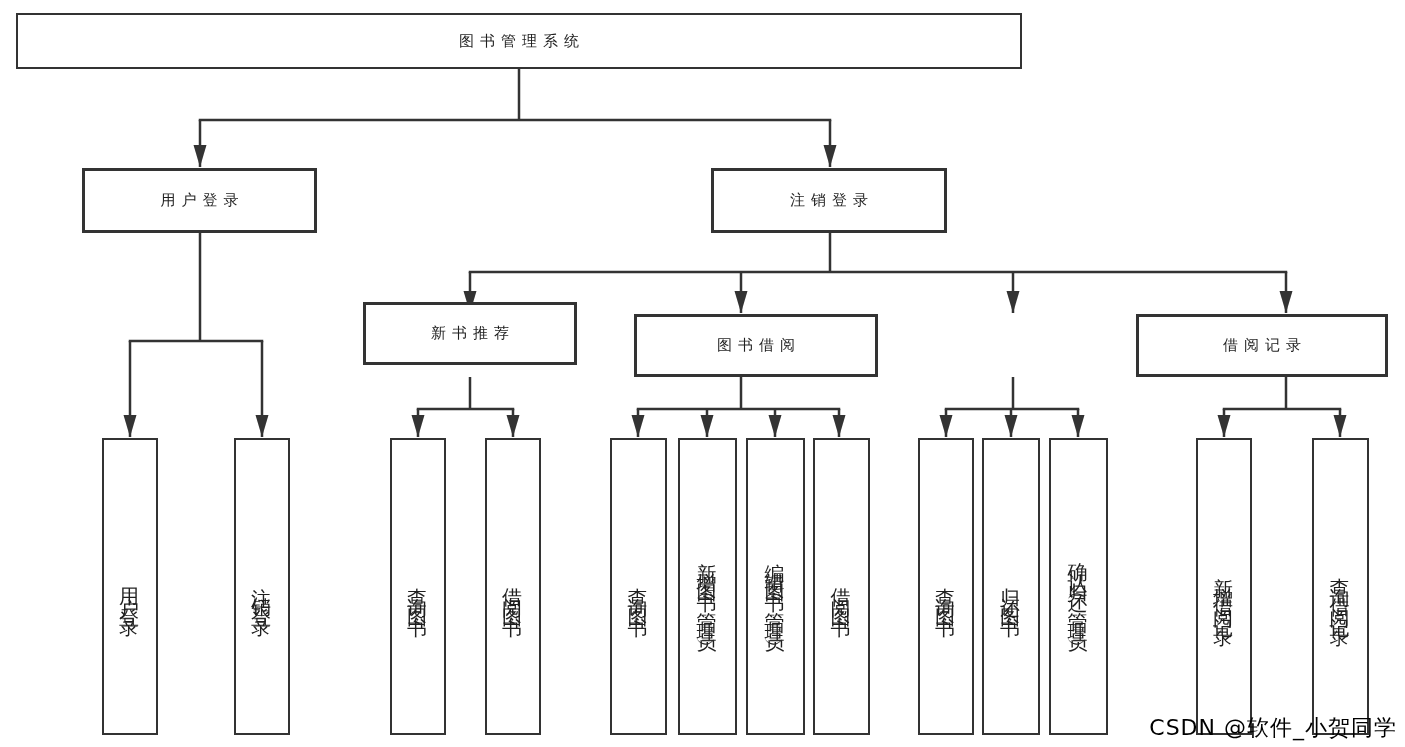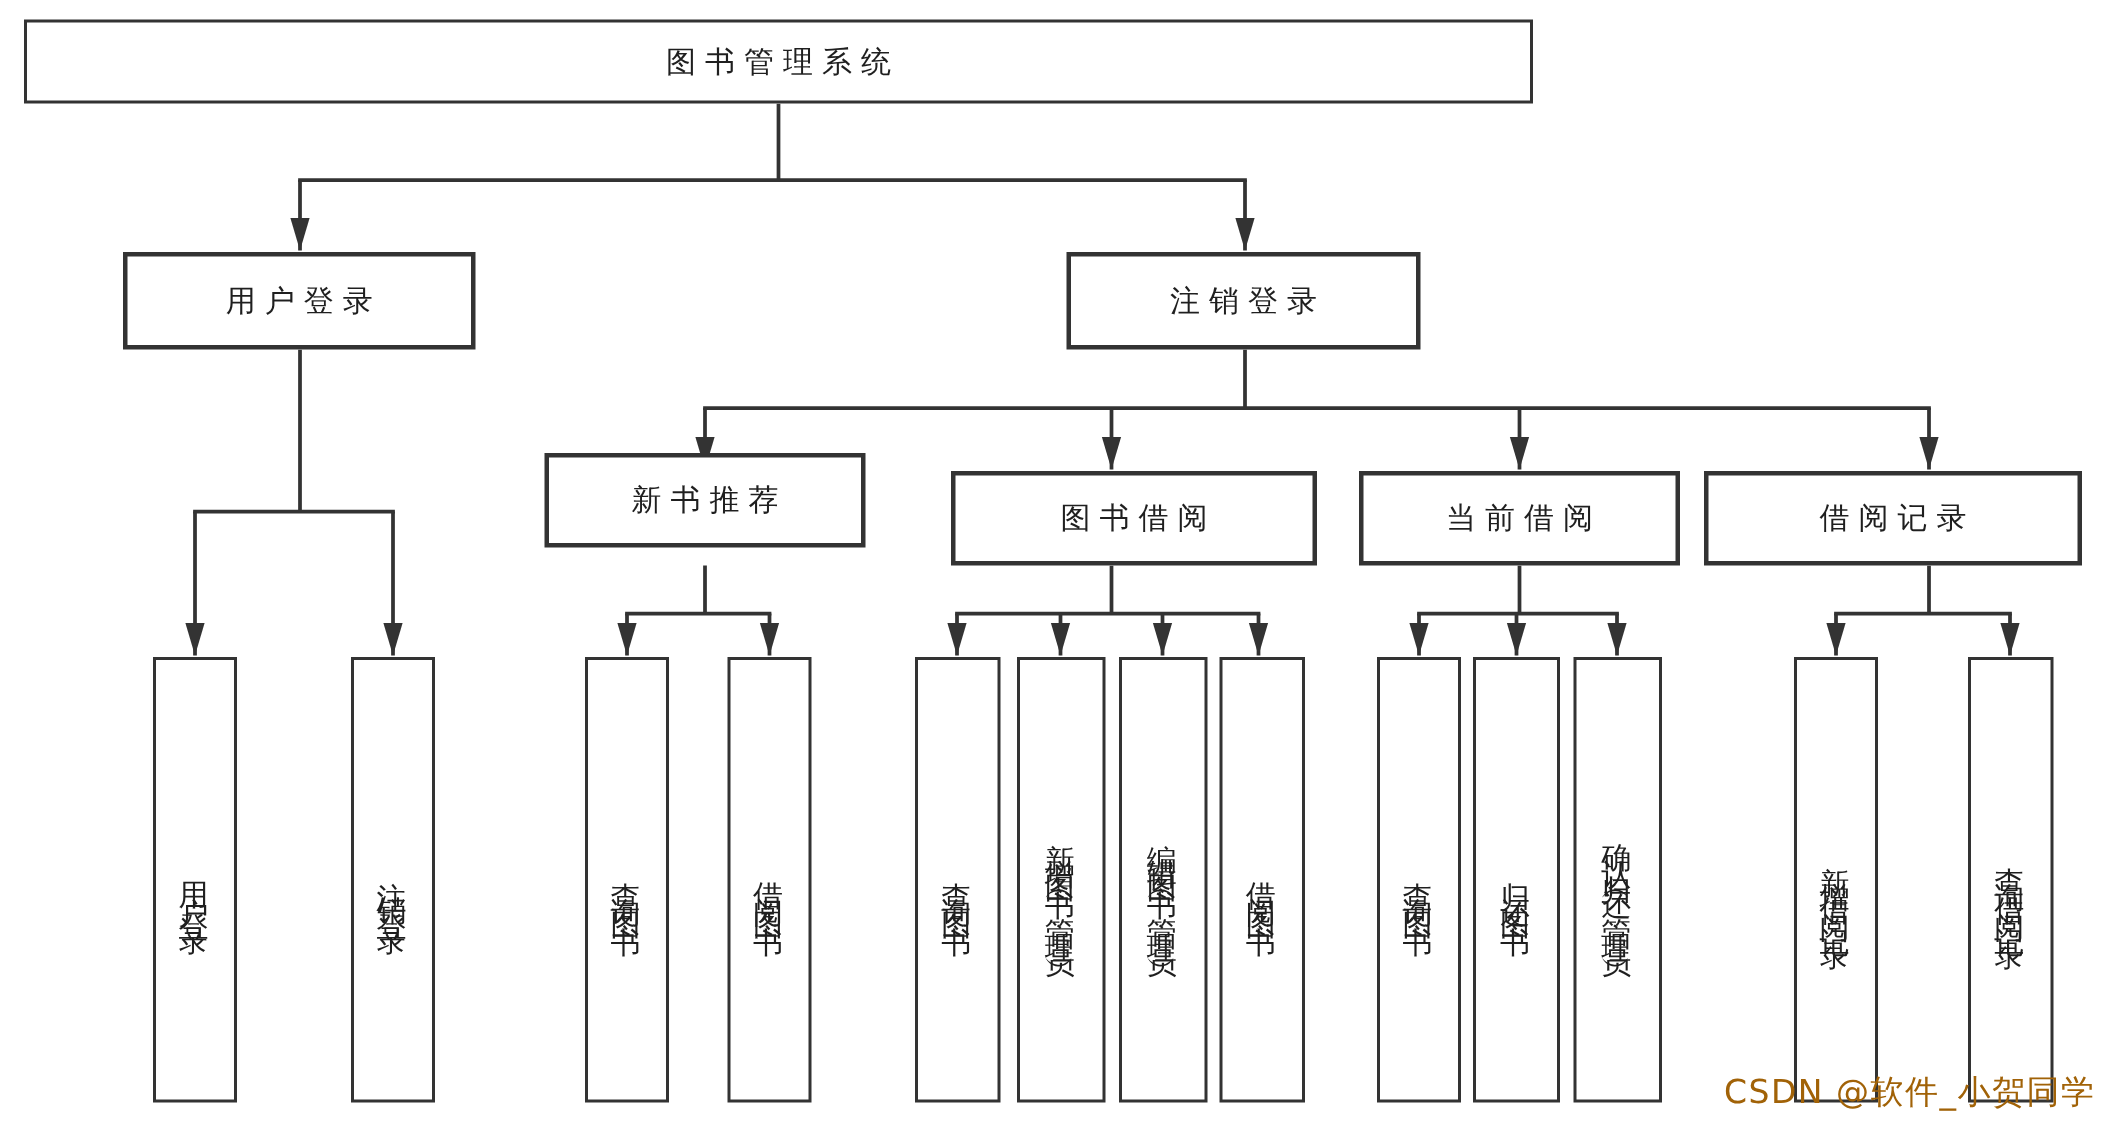--- a/index.html
+++ b/index.html
@@ -33,21 +33,21 @@
     display: flex;
     align-items: center;
     justify-content: center;
   }
 
   .box.root { border-width: 2px; }
   .box.leaf { border-width: 2px; }
 
   .hlabel {
     color: #1f1f1f;
-    font-size: 20px;
+    font-size: 15px;
     letter-spacing: 6px;
     margin-right: -6px; 
     white-space: nowrap;
   }
 
   .box.leaf {
     writing-mode: vertical-lr;
     text-orientation: mixed;
   }
   .vlabel {
@@ -56,21 +56,21 @@
     letter-spacing: 10px;
     margin-bottom: -10px; 
     white-space: nowrap;
   }
 
   .watermark {
     position: absolute;
     right: 8px;
     bottom: 4px;
     font-size: 22px;
-    color: #a16207;
+    color: #000000;
     letter-spacing: 1px;
     white-space: nowrap;
     z-index: 5;
     margin-top: 24px;
   }
 </style>
 </head>
 <body>
 
 <div class="canvas">
@@ -147,23 +147,20 @@
   <div class="box" style="left:711px;top:168px;width:236px;height:65px">
     <span class="hlabel">注销登录</span>
   </div>
 
   <div class="box" style="left:363px;top:302px;width:214px;height:63px">
     <span class="hlabel">新书推荐</span>
   </div>
   <div class="box" style="left:634px;top:314px;width:244px;height:63px">
     <span class="hlabel">图书借阅</span>
   </div>
-  <div class="box" style="left:906px;top:314px;width:214px;height:63px">
-    <span class="hlabel">当前借阅</span>
-  </div>
   <div class="box" style="left:1136px;top:314px;width:252px;height:63px">
     <span class="hlabel">借阅记录</span>
   </div>
 
   <div class="box leaf" style="left:102px;top:438px;width:56px;height:297px">
     <span class="vlabel">用户登录</span>
   </div>
   <div class="box leaf" style="left:234px;top:438px;width:56px;height:297px">
     <span class="vlabel">注销登录</span>
   </div>

